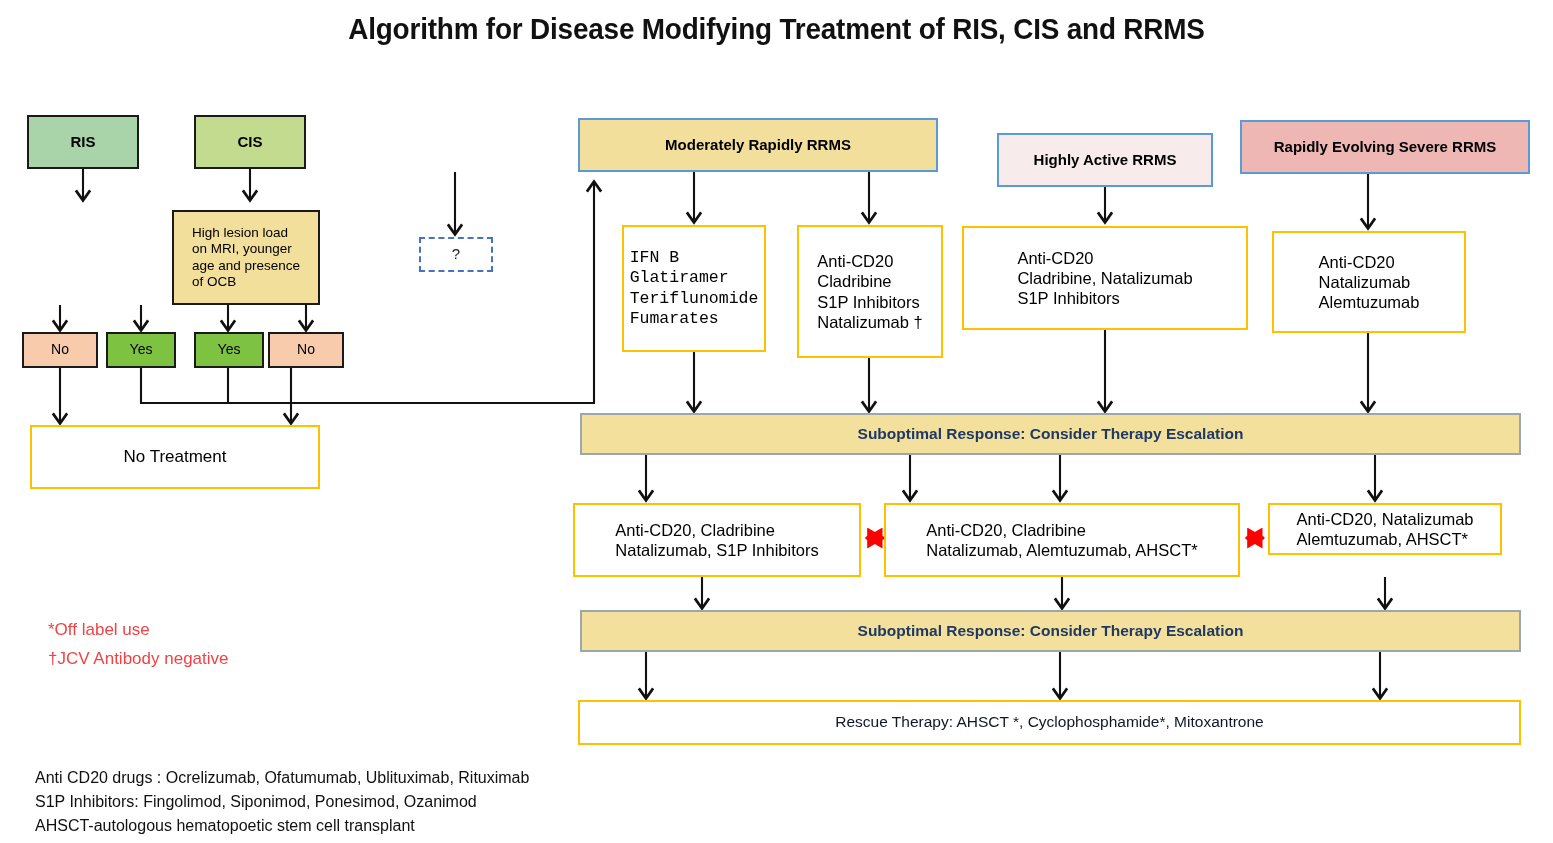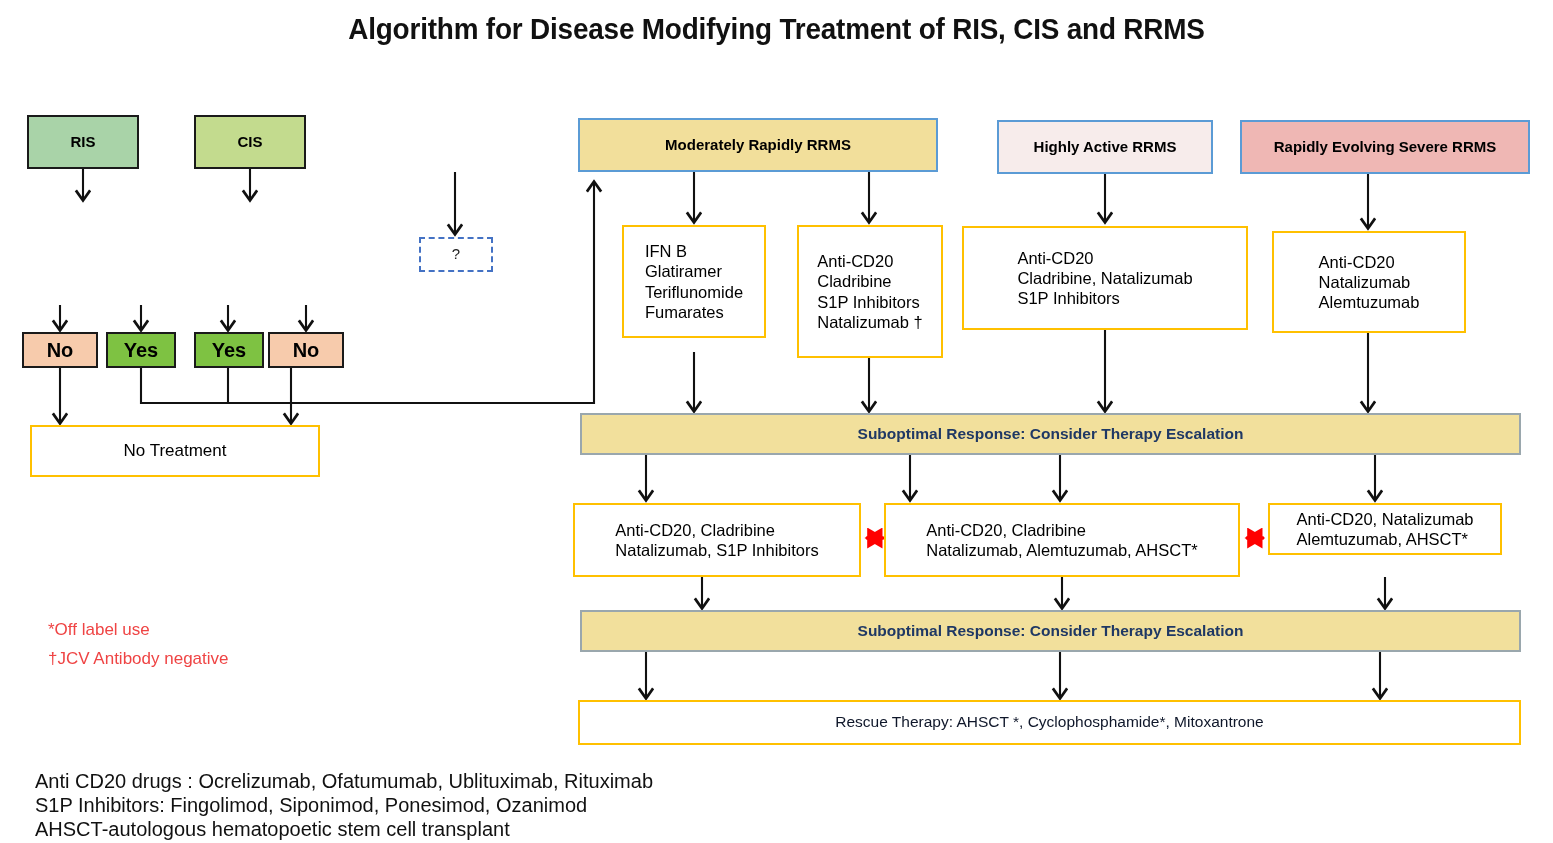--- a/index.html
+++ b/index.html
@@ -24,38 +24,38 @@
   .b-dash-dark{border:3px dashed #111;}
   .b-dash-blue{border:2px dashed #4472C4;}
   .b-gold{border:2px solid #FFC000;background:#ffffff;}
   .b-gray{border:2px solid #9aa7ad;}
 
   .f-risgreen{background:#A9D3A8;}
   .f-cisgreen{background:#C3DB8E;}
   .f-lowgreen{background:#B5D584;}
   .f-yellow{background:#F2DF9B;}
   .f-yellow2{background:#F2E09C;}
-  .f-palepink{background:#F7ECEB;}
+  .f-palepink{background:#F7ECEB;margin-top:13px;}
   .f-pink{background:#EFB7B4;}
   .f-peach{background:#F7CBAC;}
   .f-green{background:#7EC242;}
   .f-white{background:#ffffff;}
 
   .decision{font-size:13.5px;}
-  .yn{font-size:20px;font-weight:bold;}
+  .yn{font-size:14px;}
   .tx{font-size:16.5px;}
   .tx2{font-size:17px;}
   .subopt{font-size:15.5px;color:#1F3864;font-weight:600;
           font-family:"Liberation Sans Narrow","Liberation Sans",sans-serif;}
   .rescue{font-size:15.5px;color:#0f172a;
           font-family:"Liberation Sans Narrow","Liberation Sans",sans-serif;}
   .qmark{font-size:15px;color:#222;}
 
   .note{position:absolute;font-size:17px;color:#ef4444;line-height:1.45;white-space:pre;}
-  .legend{position:absolute;font-size:20px;color:#111;line-height:1.5;white-space:pre;}
+  .legend{position:absolute;font-size:16px;color:#111;line-height:1.5;white-space:pre;}
   .ml{white-space:pre-line;}
 </style>
 </head>
 <body>
 
 <div class="canvas">
 
   <div class="title">Algorithm for Disease Modifying Treatment of RIS, CIS and RRMS</div>
 
   <svg class="wires" viewBox="0 0 1553 843">
@@ -132,31 +132,35 @@
   <div class="box stage b-dark f-cisgreen" style="left:194px;top:115px;width:112px;height:54px;">CIS</div>
 
 
   <div class="box stage b-blue f-yellow" style="left:578px;top:118px;width:360px;height:54px;">Moderately Rapidly RRMS</div>
 
   <div class="box stage b-blue f-palepink" style="left:997px;top:120px;width:216px;height:54px;">Highly Active RRMS</div>
 
   <div class="box stage b-blue f-pink" style="left:1240px;top:120px;width:290px;height:54px;">Rapidly Evolving Severe RRMS</div>
 
 
+  <div class="box decision b-dark f-yellow ml" style="left:172px;top:210px;width:148px;height:95px;">High lesion load
+on MRI, younger
+age and presence
+of OCB</div>
 
   <div class="box yn b-dark f-peach" style="left:22px;top:332px;width:76px;height:36px;">No</div>
   <div class="box yn b-dark f-green" style="left:106px;top:332px;width:70px;height:36px;">Yes</div>
   <div class="box yn b-dark f-green" style="left:194px;top:332px;width:70px;height:36px;">Yes</div>
   <div class="box yn b-dark f-peach" style="left:268px;top:332px;width:76px;height:36px;">No</div>
 
   <div class="box qmark b-dash-blue f-white" style="left:419px;top:237px;width:74px;height:35px;">?</div>
 
-  <div class="box tx2 b-gold" style="left:30px;top:425px;width:290px;height:52px;">No Treatment</div>
+  <div class="box tx2 b-gold" style="left:30px;top:425px;width:290px;height:64px;">No Treatment</div>
 
-  <div class="box tx b-gold ml" style="left:622px;top:225px;width:144px;height:113px;">IFN B
+  <div class="box tx b-gold ml" style="left:622px;top:225px;width:144px;height:127px;font-family:Liberation Mono, monospace;">IFN B
 Glatiramer
 Teriflunomide
 Fumarates</div>
 
   <div class="box tx b-gold ml" style="left:797px;top:225px;width:146px;height:133px;">Anti-CD20
 Cladribine
 S1P Inhibitors
 Natalizumab †</div>
 
   <div class="box tx b-gold ml" style="left:962px;top:226px;width:286px;height:104px;">Anti-CD20

